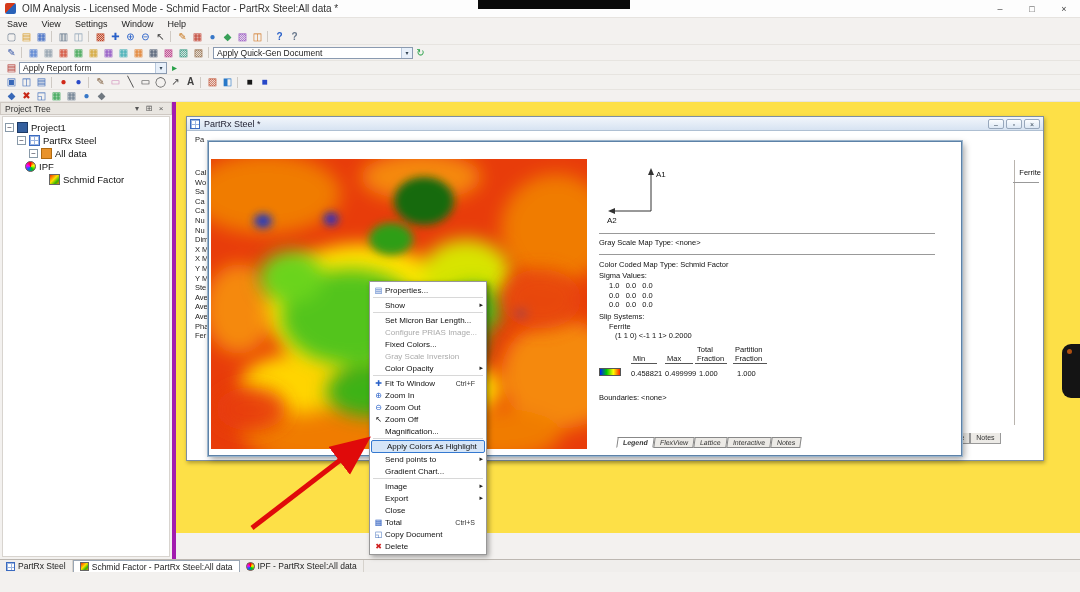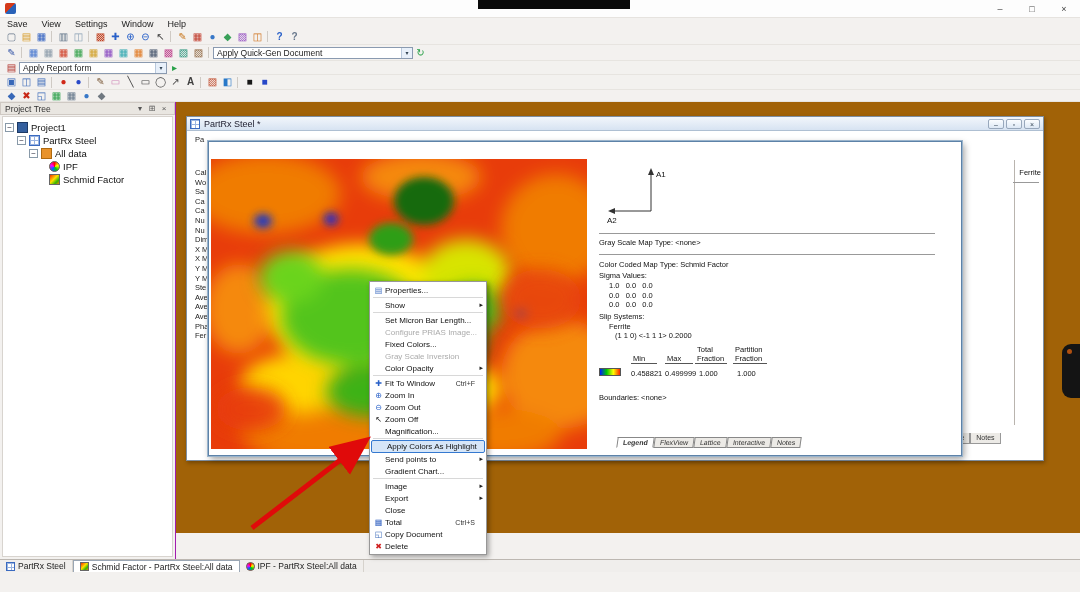--- a/index.html
+++ b/index.html
@@ -18,36 +18,36 @@
   .menubar{position:absolute;left:0;top:18px;width:100%;height:11px;display:flex;align-items:center;background:#f3f1ef;font-size:9px;color:#222;z-index:10}
   .menu-item{padding:0 7px}
 
   .tb{position:absolute;left:0;width:100%;display:flex;align-items:center;background:#f3f1ef;border-bottom:1px solid #e7e4e0;padding-left:4px;z-index:10}
   .tb1{top:29px;height:16px}.tb2{top:45px;height:16px}.tb3{top:61px;height:14px}.tb4{top:75px;height:15px}.tb5{top:90px;height:12px}
   .tbicon{width:15px;height:14px;line-height:14px;text-align:center;font-size:10px;flex:0 0 auto}
   .combo{height:12px;background:#fff;border:1px solid #8a9ab0;display:flex;align-items:center;font-size:8.5px;color:#222;padding-left:3px;flex:0 0 auto}
   .combo .arrow{margin-left:auto;width:11px;height:100%;background:#e8f0fa;border-left:1px solid #b8c8dc;text-align:center;font-size:6px;line-height:11px;color:#345}
 
   
-  .tree-panel{position:absolute;left:0;top:102px;width:176px;height:457px;background:#f3f1ef;border-right:1px solid #a21caf;z-index:10}
+  .tree-panel{position:absolute;left:0;top:102px;width:176px;height:457px;background:#f3f1ef;border-right:4px solid #a21caf;z-index:10}
   .panel-header{height:13px;display:flex;align-items:center;background:#e9e6e1;border:1px solid #cfc9c3;font-size:8.5px;padding:0 4px;color:#333}
   .panel-header .spacer{flex:1}
   .ph-btn{width:12px;text-align:center;font-size:8px;color:#555}
   .tree{background:#fff;position:absolute;top:14px;left:2px;right:2px;bottom:2px;border:1px solid #d8d4cf;padding-top:4px;font-size:9.5px;color:#111;overflow:hidden}
   .tnode{display:flex;align-items:center;height:13px;white-space:nowrap}
   .expander{width:9px;height:9px;border:1px solid #8899a8;background:#fff;font-size:8px;line-height:7px;text-align:center;color:#334;margin-right:3px;flex:0 0 auto}
   .ticon{width:11px;height:11px;margin-right:3px;flex:0 0 auto}
   .ti-project{background:#345f9e;border:1px solid #1d3a66}
   .ti-grid{background:#fff;border:1px solid #3a6ac0;background-image:linear-gradient(#9ab4e0 1px,transparent 1px),linear-gradient(90deg,#9ab4e0 1px,transparent 1px);background-size:4px 4px}
   .ti-folder{background:#e8932c;border:1px solid #b06a10}
   .ti-ipf{border-radius:50%;background:#d03000;background-image:conic-gradient(#f00,#ff0,#0c0,#06f,#f0f,#f00);border:1px solid #666}
   .ti-schmid{background:linear-gradient(135deg,#f33000,#ffe000 45%,#30b800 75%,#ff8000);border:1px solid #666}
 
   
-  .mdi{position:absolute;left:176px;top:102px;width:904px;height:431px;background:#a16207;overflow:hidden}
+  .mdi{position:absolute;left:176px;top:102px;width:904px;height:431px;background:#fde047;overflow:hidden}
 
   .win-partrx{position:absolute;left:10px;top:14px;width:858px;height:345px;background:#fff;border:1px solid #7d8ea2;box-shadow:1px 2px 4px rgba(0,0,0,.3);z-index:1}
   .ptitle{height:14px;background:linear-gradient(#f2f6fb,#d7e3f2);border-bottom:1px solid #aebfd2;display:flex;align-items:center;padding:0 3px;font-size:9px;color:#223}
   .ptitle .ticon{width:10px;height:10px;margin-right:4px}
   .pbtns{margin-left:auto;display:flex;gap:2px}
   .pbtn{width:16px;height:10px;border:1px solid #98a8bc;background:linear-gradient(#fbfdff,#dde8f5);font-size:7px;line-height:9px;text-align:center;color:#345;border-radius:2px}
   .pcontent{position:absolute;left:0;top:15px;right:0;bottom:0;background:#fff;overflow:hidden;font-size:7.5px;color:#222}
   .p-topfrag{position:absolute;left:8px;top:3px;white-space:nowrap}
   .fragcol{position:absolute;left:8px;top:36px;line-height:9.6px;white-space:nowrap}
   .p-divider{position:absolute;left:827px;top:28px;height:265px;border-left:1px solid #b9b4ae}
@@ -106,20 +106,21 @@
   .sb-right{margin-left:auto;display:flex;gap:8px;font-size:8px;color:#9a9a9a;padding-right:6px}
   .sb-right .on{color:#222;font-weight:bold}
 </style>
 </head>
 <body>
 
 <div id="screen">
 
   <div class="titlebar">
     <div class="app-icon"></div>
+    <span class="title">OIM Analysis - Licensed Mode - Schmid Factor - PartRx Steel:All data *</span>
     <div class="win-controls">
       <span class="win-btn">–</span>
       <span class="win-btn">□</span>
       <span class="win-btn">×</span>
     </div>
   </div>
   <div class="top-artifact"></div>
 
   <div class="menubar">
 
@@ -320,21 +321,21 @@
       <div class="tnode" style="padding-left:14px">
         <span class="expander">−</span>
         <span class="ticon ti-grid"></span>
         <span>PartRx Steel</span>
       </div>
       <div class="tnode" style="padding-left:26px">
         <span class="expander">−</span>
         <span class="ticon ti-folder"></span>
         <span>All data</span>
       </div>
-      <div class="tnode" style="padding-left:46px">
+      <div class="tnode" style="padding-left:22px">
         <span class="ticon ti-ipf"></span>
         <span>IPF</span>
       </div>
       <div class="tnode" style="padding-left:46px">
         <span class="ticon ti-schmid"></span>
         <span>Schmid Factor</span>
       </div>
     </div>
   </div>
 

